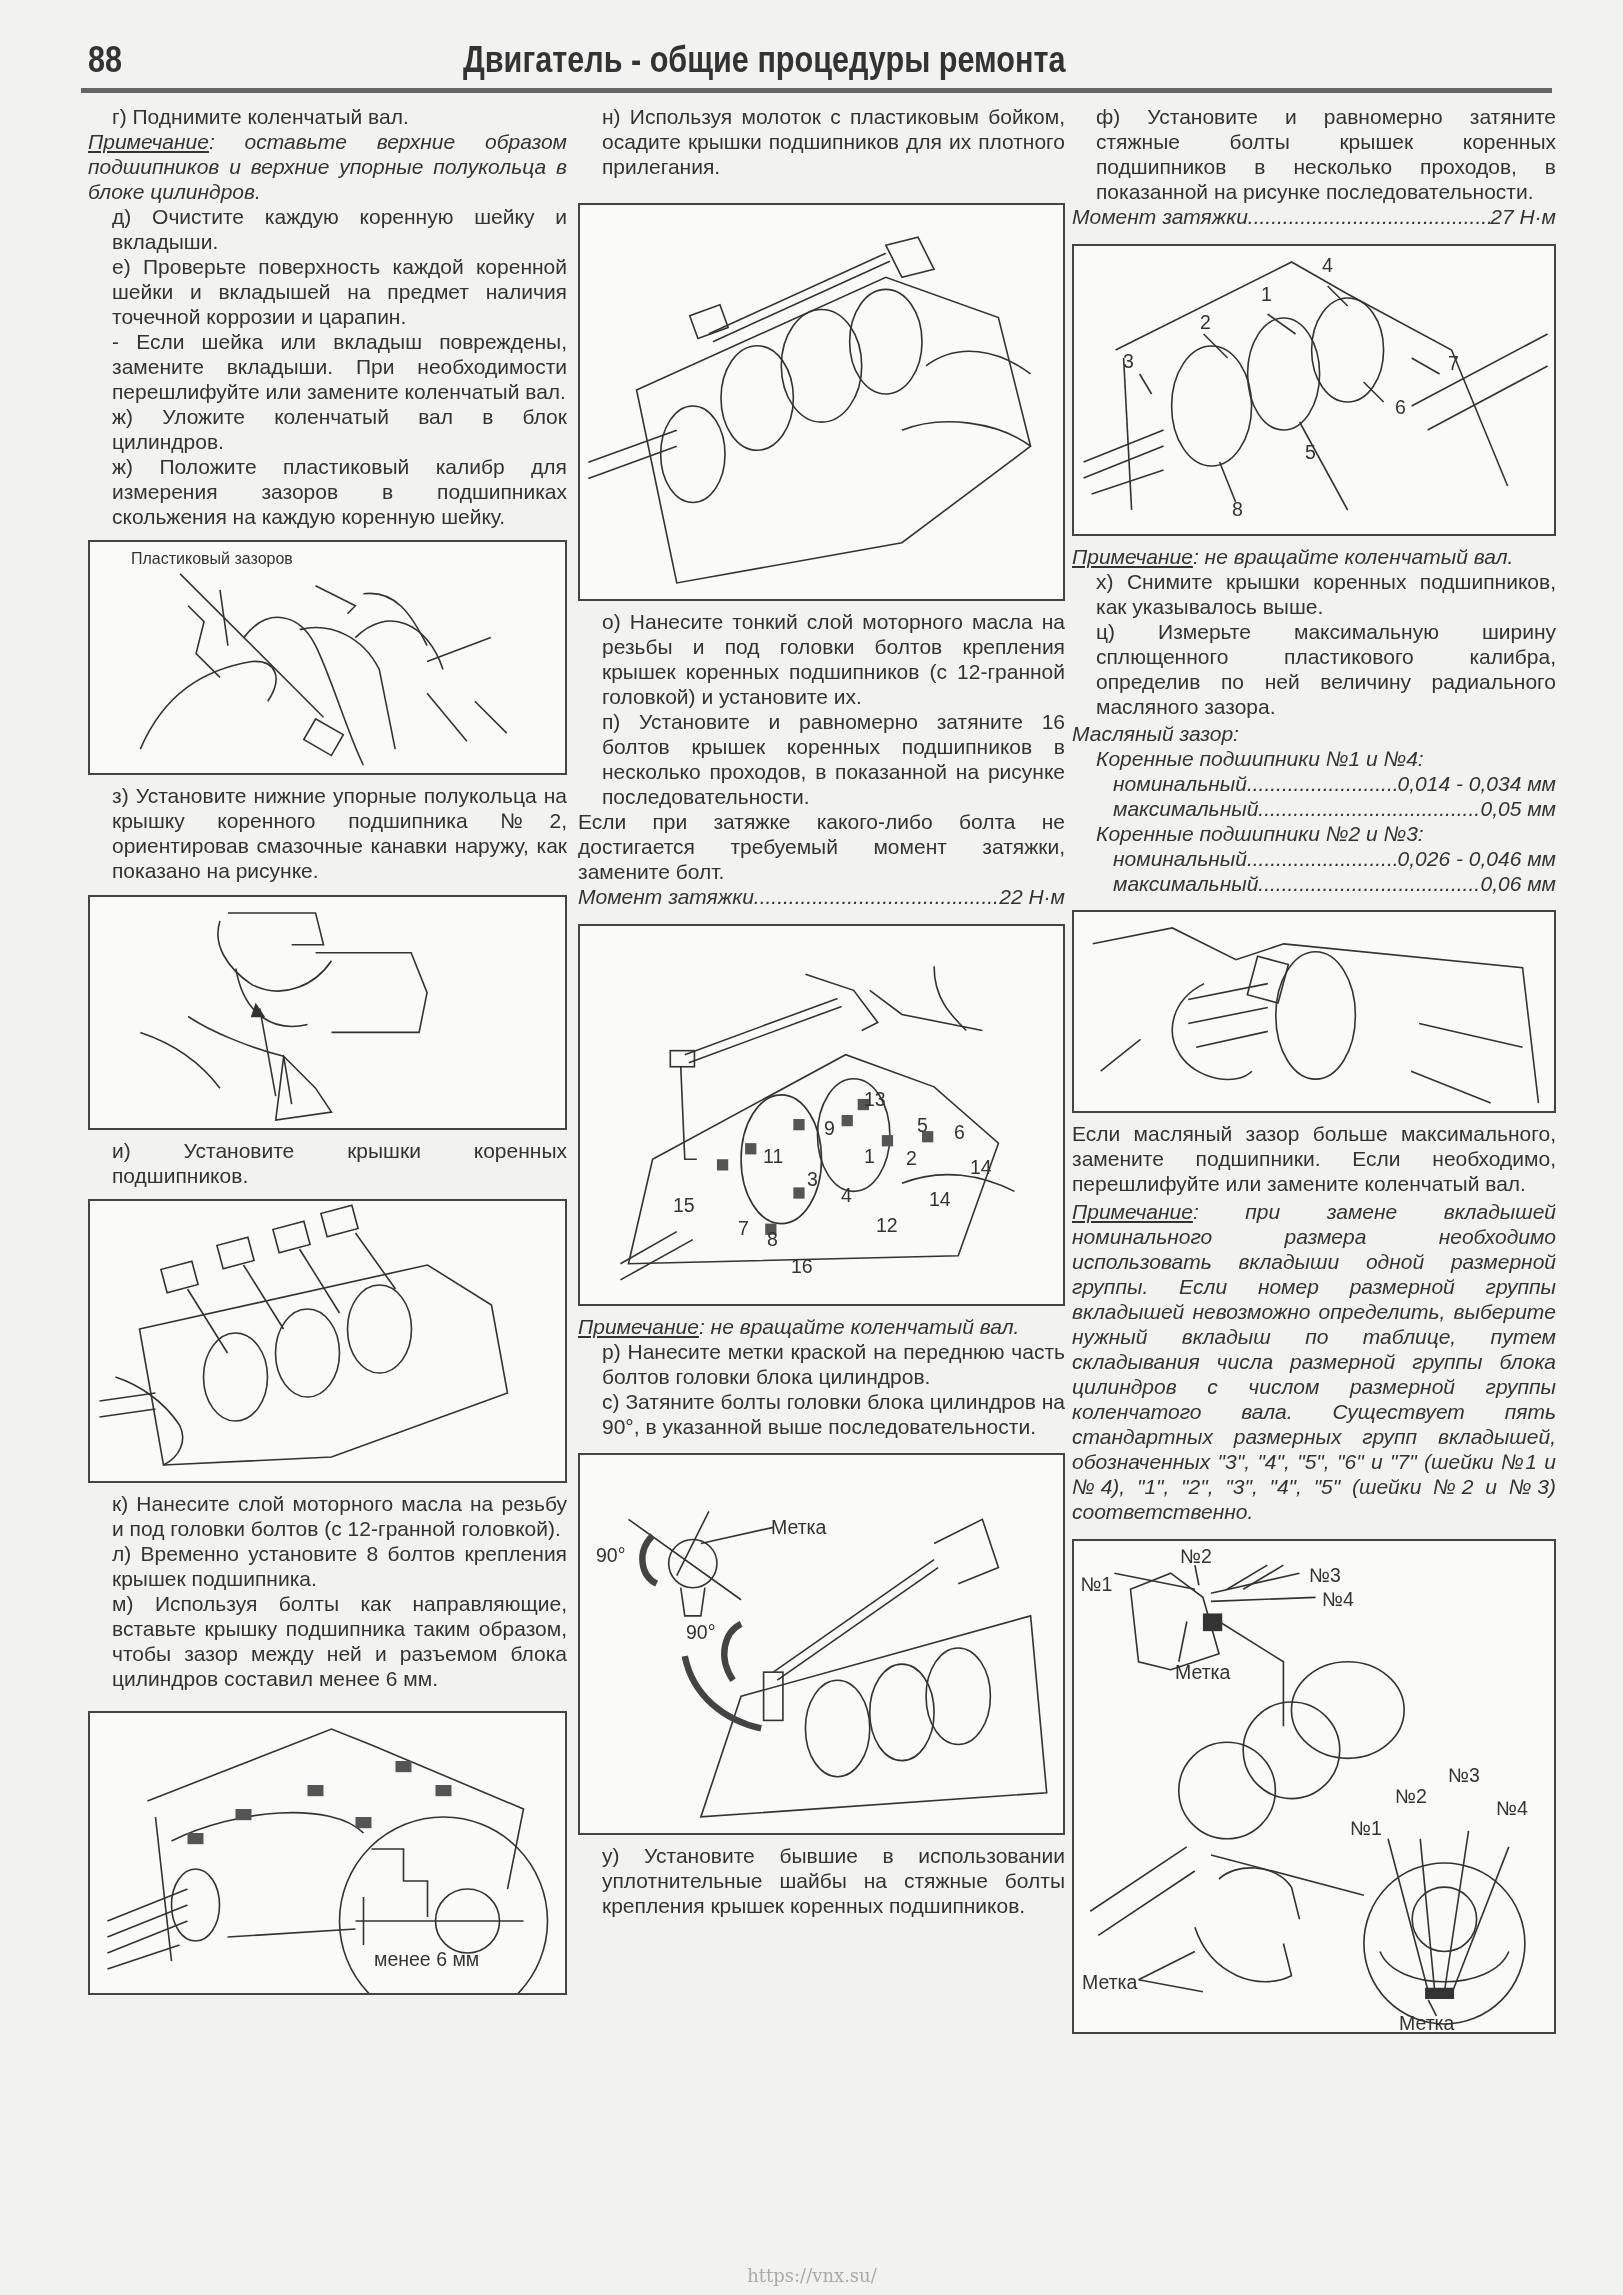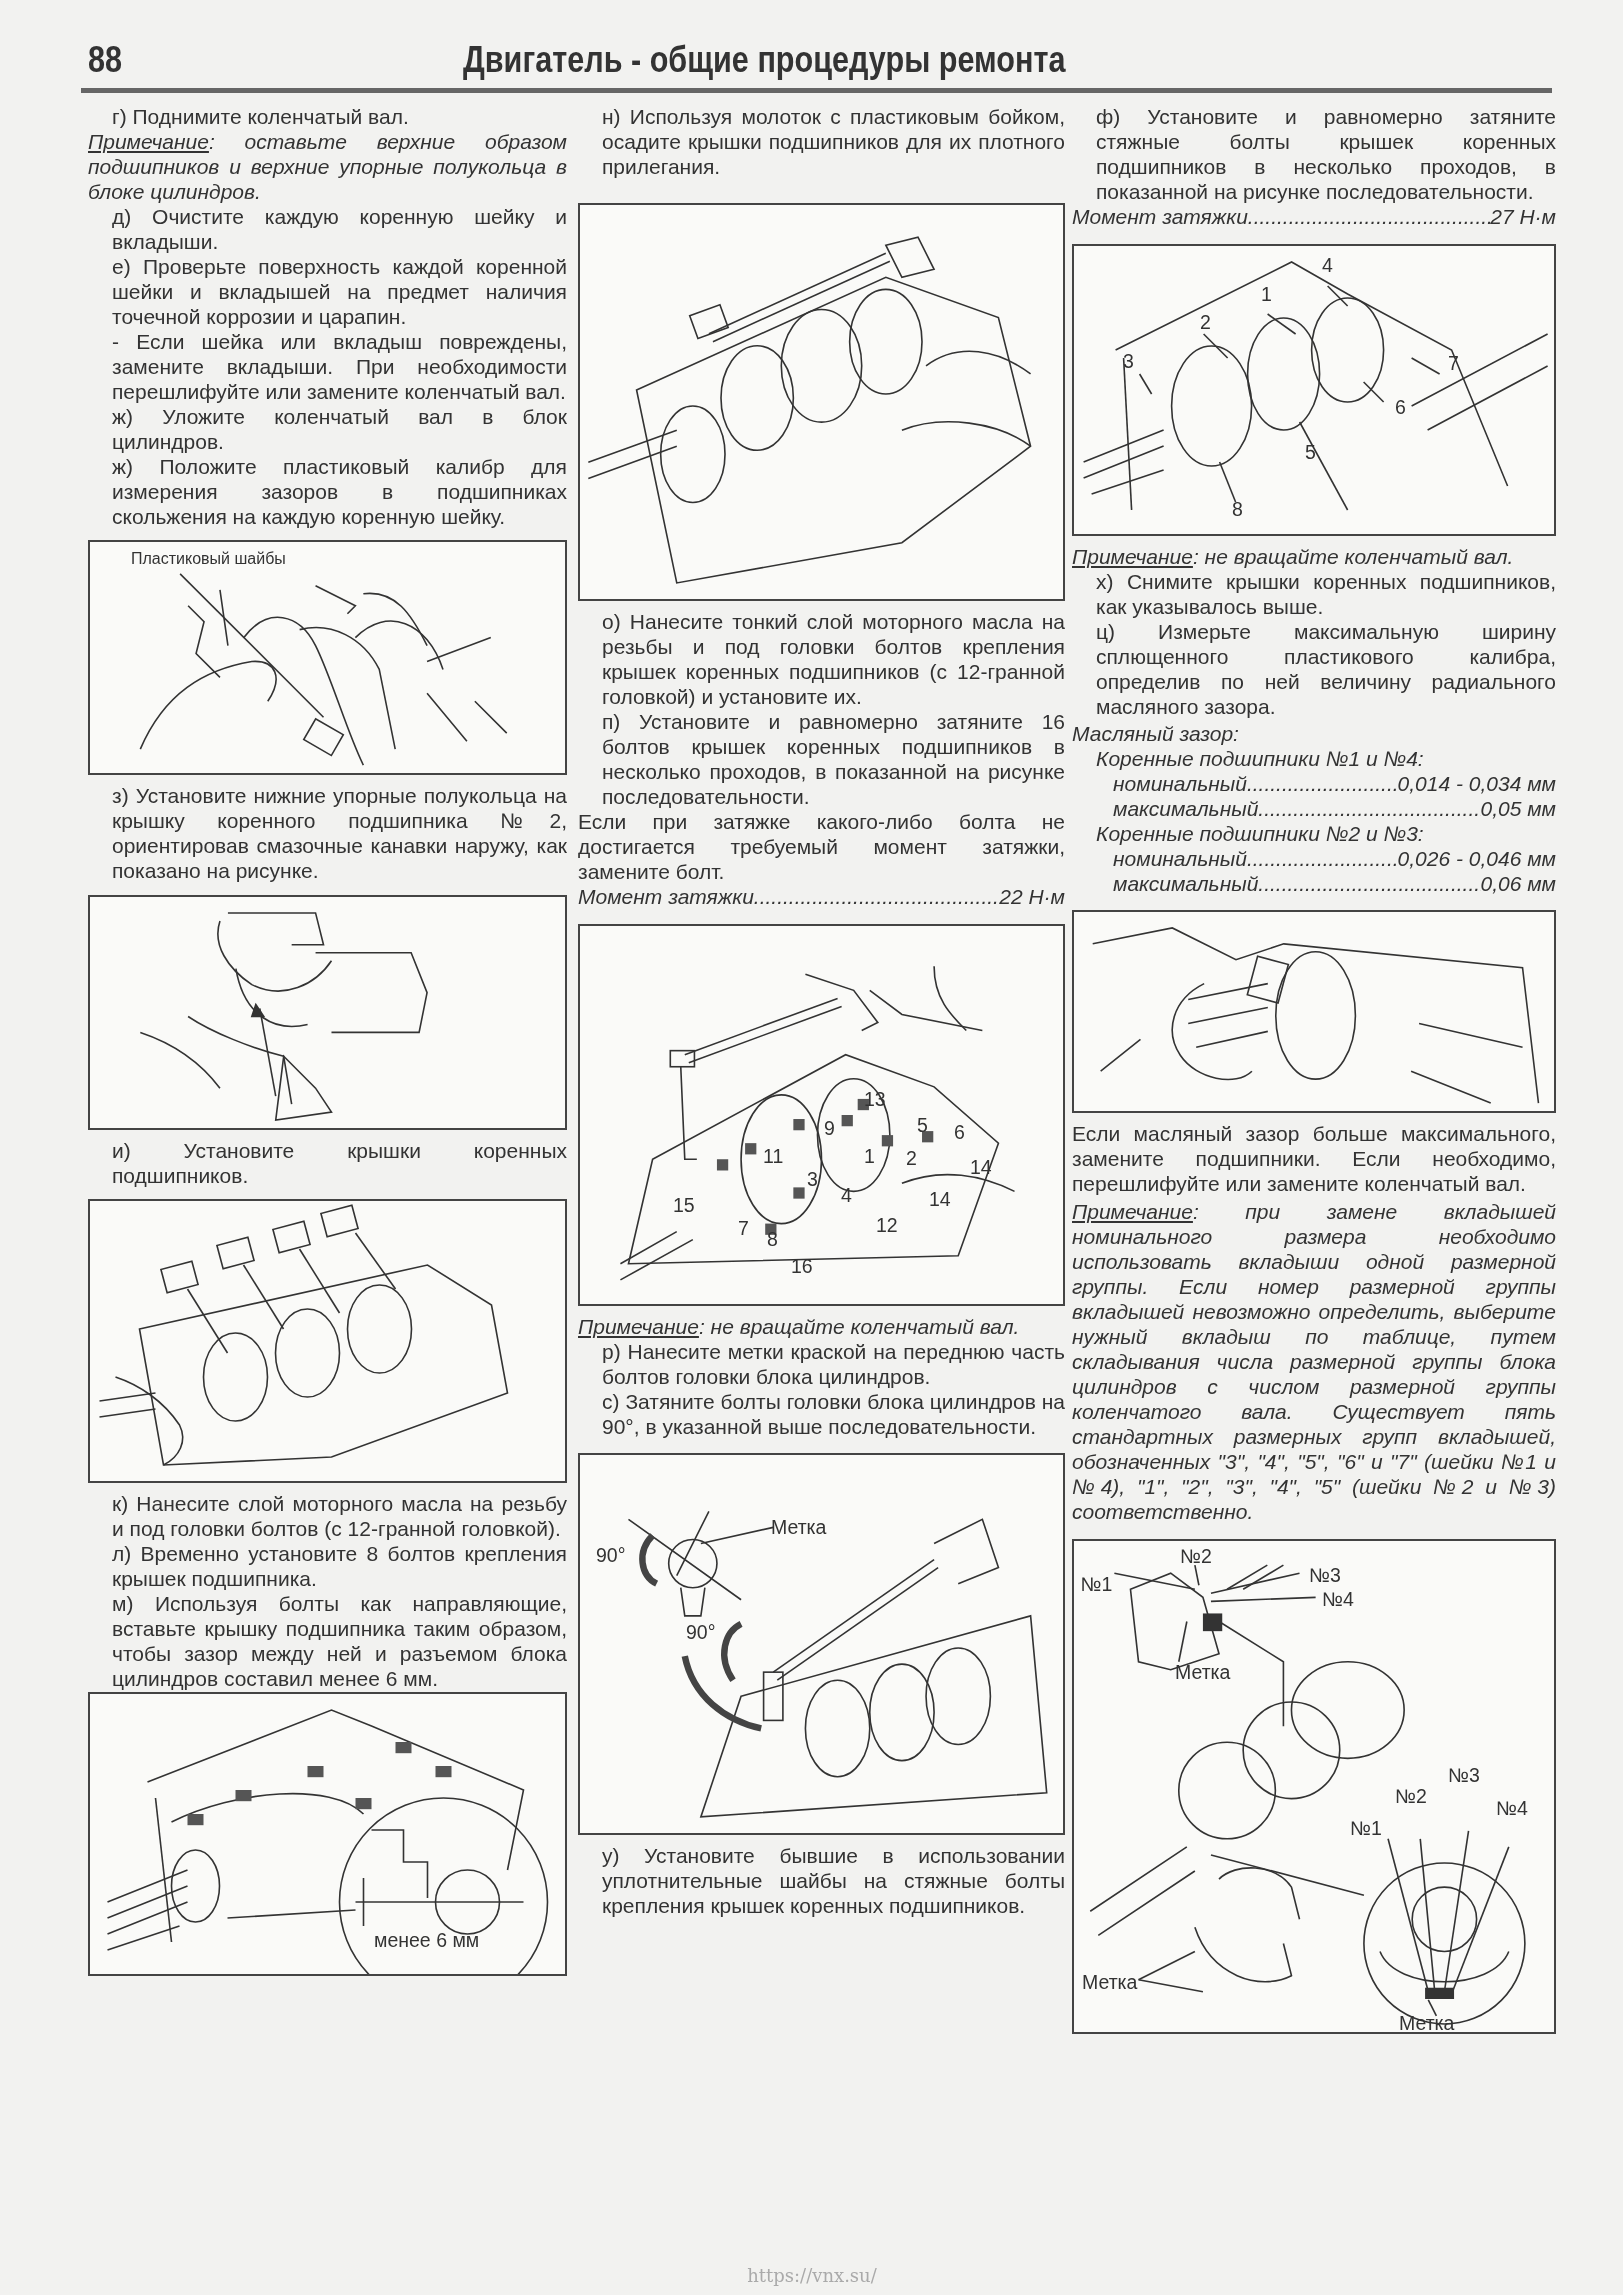--- a/index.html
+++ b/index.html
@@ -52,21 +52,21 @@
         <path d="M190 120 C220 80 260 90 280 130 C300 170 320 240 340 280"></path>
         <path d="M260 110 C300 100 340 120 360 160 L380 260"></path>
         <path d="M330 120 C370 80 420 100 440 160"></path>
         <path d="M280 55 L330 80 L320 90"></path>
         <path d="M340 65 C380 60 400 90 420 130"></path>
         <path d="M420 150 L500 120 M420 190 L470 250 M480 200 L520 240"></path>
         <rect x="270" y="230" width="40" height="30" transform="rotate(30 290 245)"></rect>
         <path d="M120 80 L140 100 L130 140 L160 170 M160 60 L170 130"></path>
       </g>
     </svg>
-    <div class="lbl small-lbl" style="left:41px; top:8px;">Пластиковый шайбы</div>
+    <div class="lbl small-lbl" style="left:41px; top:8px;">Пластиковый зазоров</div>
   </div>
 
   <p class="t ind">з) Установите нижние упорные полукольца на крышку коренного подшипника №2, ориентировав смазочные канавки наружу, как показано на рисунке.</p>
 
   <div class="fig" style="height:235px; margin-top:11.4px;">
     <svg viewBox="0 0 590 290">
       <g fill="none" stroke="#333" stroke-width="2">
         <path d="M170 20 L280 20 L290 60 L250 60"></path>
         <path d="M160 30 C150 60 170 90 200 110 C240 130 280 110 300 80"></path>
         <path d="M180 90 C190 150 230 170 270 160"></path>
@@ -100,21 +100,21 @@
         <ellipse cx="360" cy="160" rx="40" ry="55"></ellipse>
         <path d="M10 250 L80 240 M10 270 L80 260"></path>
       </g>
     </svg>
   </div>
 
   <p class="t ind">к) Нанесите слой моторного масла на резьбу и под головки болтов (с 12-гранной головкой).</p>
   <p class="t ind">л) Временно установите 8 болтов крепления крышек подшипника.</p>
   <p class="t ind">м) Используя болты как направляющие, вставьте крышку подшипника таким образом, чтобы зазор между ней и разъемом блока цилиндров составил менее 6 мм.</p>
 
-  <div class="fig" style="height:284px; margin-top:1px;">
+  <div class="fig" style="height:284px; margin-top:20px;">
     <svg viewBox="0 0 590 350">
       <g fill="none" stroke="#333" stroke-width="2">
         <path d="M70 110 L300 20 L350 40 L540 120 L520 220"></path>
         <path d="M80 130 L100 310"></path>
         <path d="M100 160 C180 120 300 110 340 150"></path>
         <path d="M20 260 L120 220 M20 280 L120 240 M20 300 L120 260 M20 320 L110 290"></path>
         <ellipse cx="130" cy="240" rx="30" ry="45"></ellipse>
         <circle cx="440" cy="260" r="130"></circle>
         <circle cx="470" cy="260" r="40"></circle>
         <line x1="330" y1="260" x2="540" y2="260"></line>

